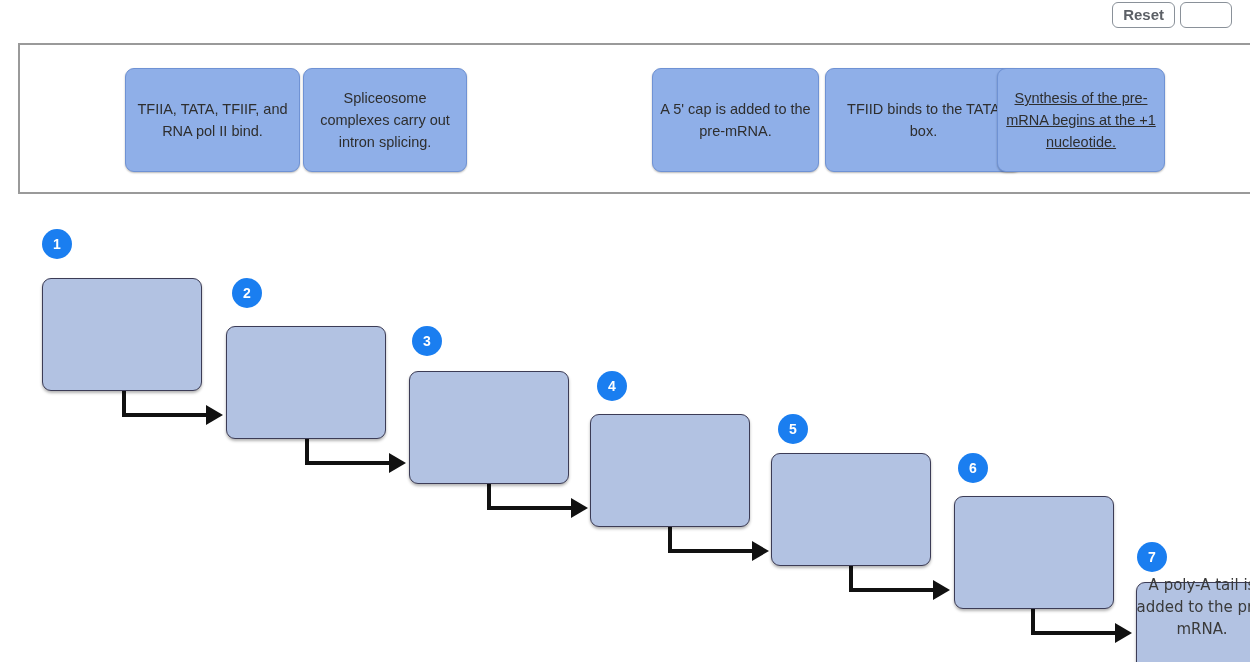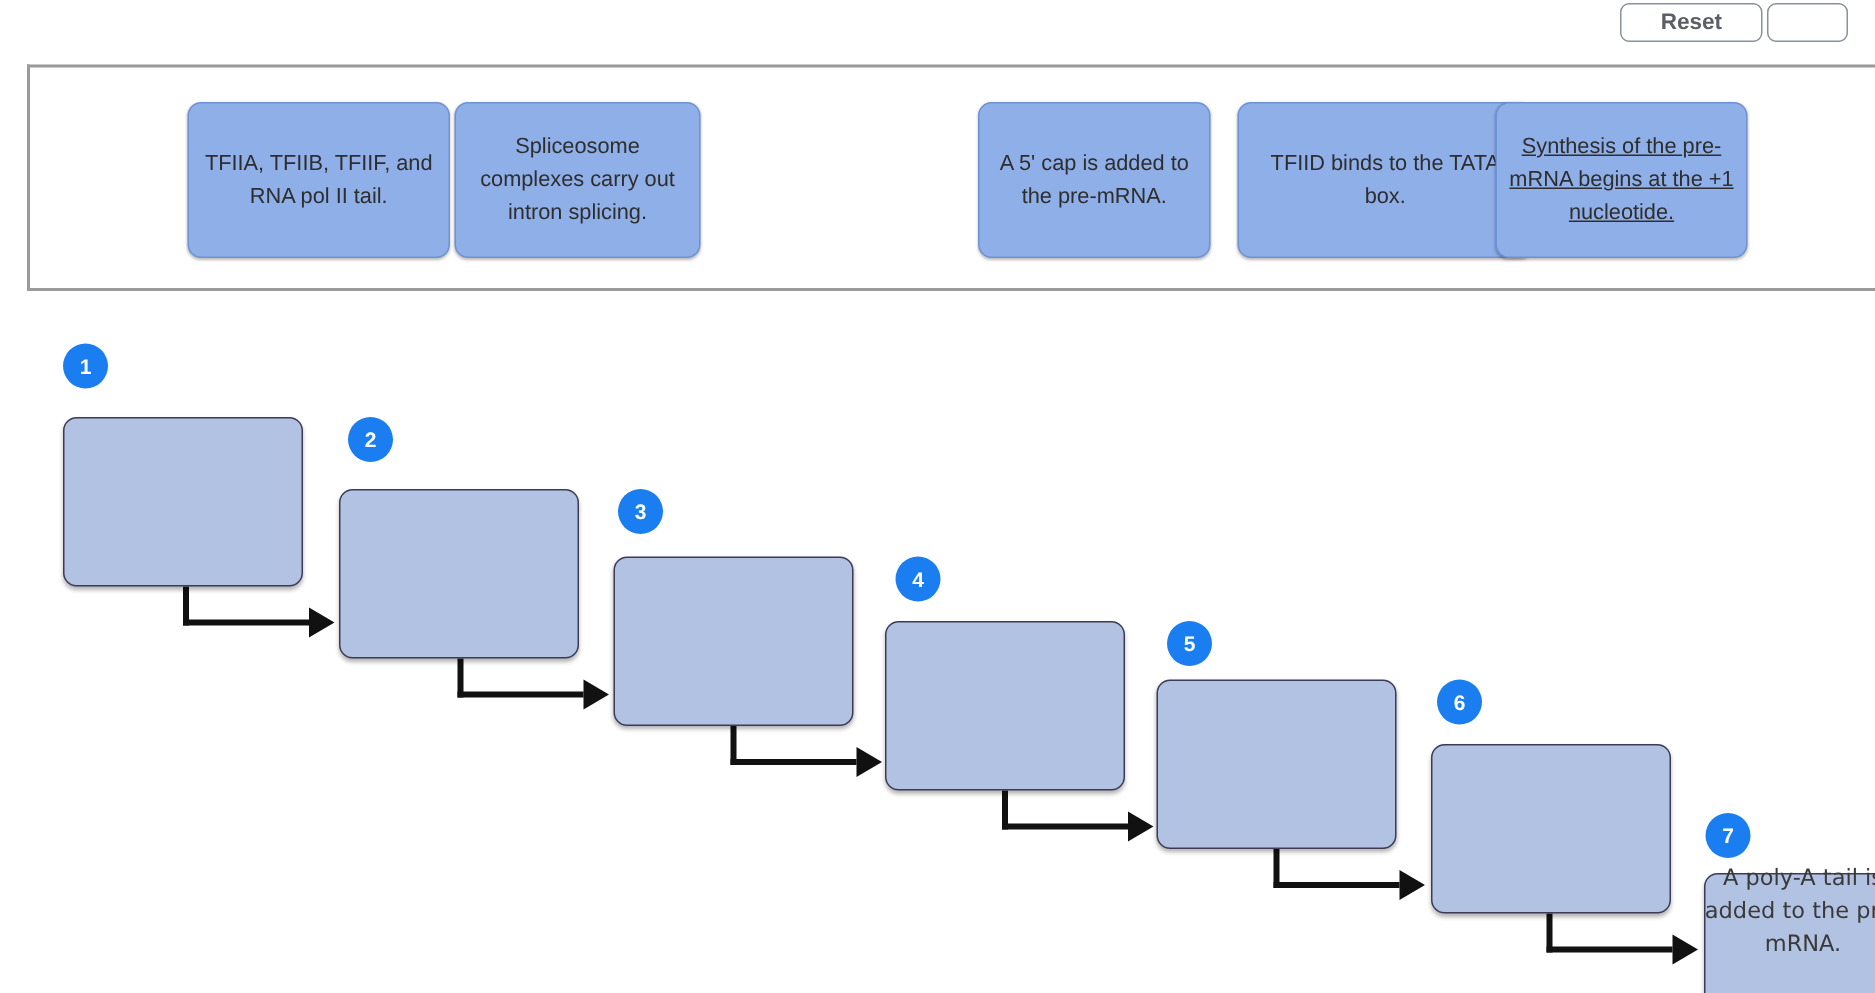--- a/index.html
+++ b/index.html
@@ -29,21 +29,21 @@
     box-sizing: border-box;
     background: #ffffff;
     border: 1px solid #8a9199;
     border-radius: 6px;
     color: #5c6066;
     font-family: "Liberation Sans", sans-serif;
     font-size: 15px;
     font-weight: bold;
     line-height: 24px;
     text-align: center;
-    padding: 0 26px;
+    padding: 0 10px;
     cursor: pointer;
     white-space: nowrap;
   }
   .btn-reset { right: 75px; }
   .btn-next  { right: 18px; width: 52px; }
 
   
   .rule {
     position: absolute;
     left: 18px;
@@ -159,23 +159,23 @@
 <div class="toolbar">
   <div class="btn btn-reset">Reset</div>
   <div class="btn btn-next"></div>
 </div>
 
 <div class="rule rule-top"></div>
 <div class="rule rule-middle"></div>
 <div class="left-edge"></div>
 
 <div class="wordbank" id="wordbank">
-    <div class="tile" style="left: 125px; width: 175px;">TFIIA, TFIIB, TFIIF, and RNA pol II tail.</div>
+    <div class="tile" style="left: 125px; width: 175px;">TFIIA, TATA, TFIIF, and RNA pol II bind.</div>
     <div class="tile" style="left: 303px; width: 164px;">Spliceosome complexes carry out intron splicing.</div>
-    <div class="tile" style="left: 652px; width: 155px;">A 5' cap is added to the pre-mRNA.</div>
+    <div class="tile" style="left: 652px; width: 167px;">A 5' cap is added to the pre-mRNA.</div>
     <div class="tile" style="left: 825px; width: 197px;">TFIID binds to the TATA box.</div>
     <div class="tile" style="left: 997px; width: 168px; text-decoration: underline;">Synthesis of the pre-mRNA begins at the +1 nucleotide.</div>
   </div>
 
 <div class="stage" id="stage">
     <div class="arrow-stem" style="left: 122px; top: 197px; height: 26px;"></div>
     <div class="arrow-shaft" style="left: 122px; top: 219px; width: 84px;"></div>
     <div class="arrow-head" style="left: 206px; top: 211px;"></div>
     <div class="arrow-stem" style="left: 305px; top: 245px; height: 26px;"></div>
     <div class="arrow-shaft" style="left: 305px; top: 267px; width: 84px;"></div>

